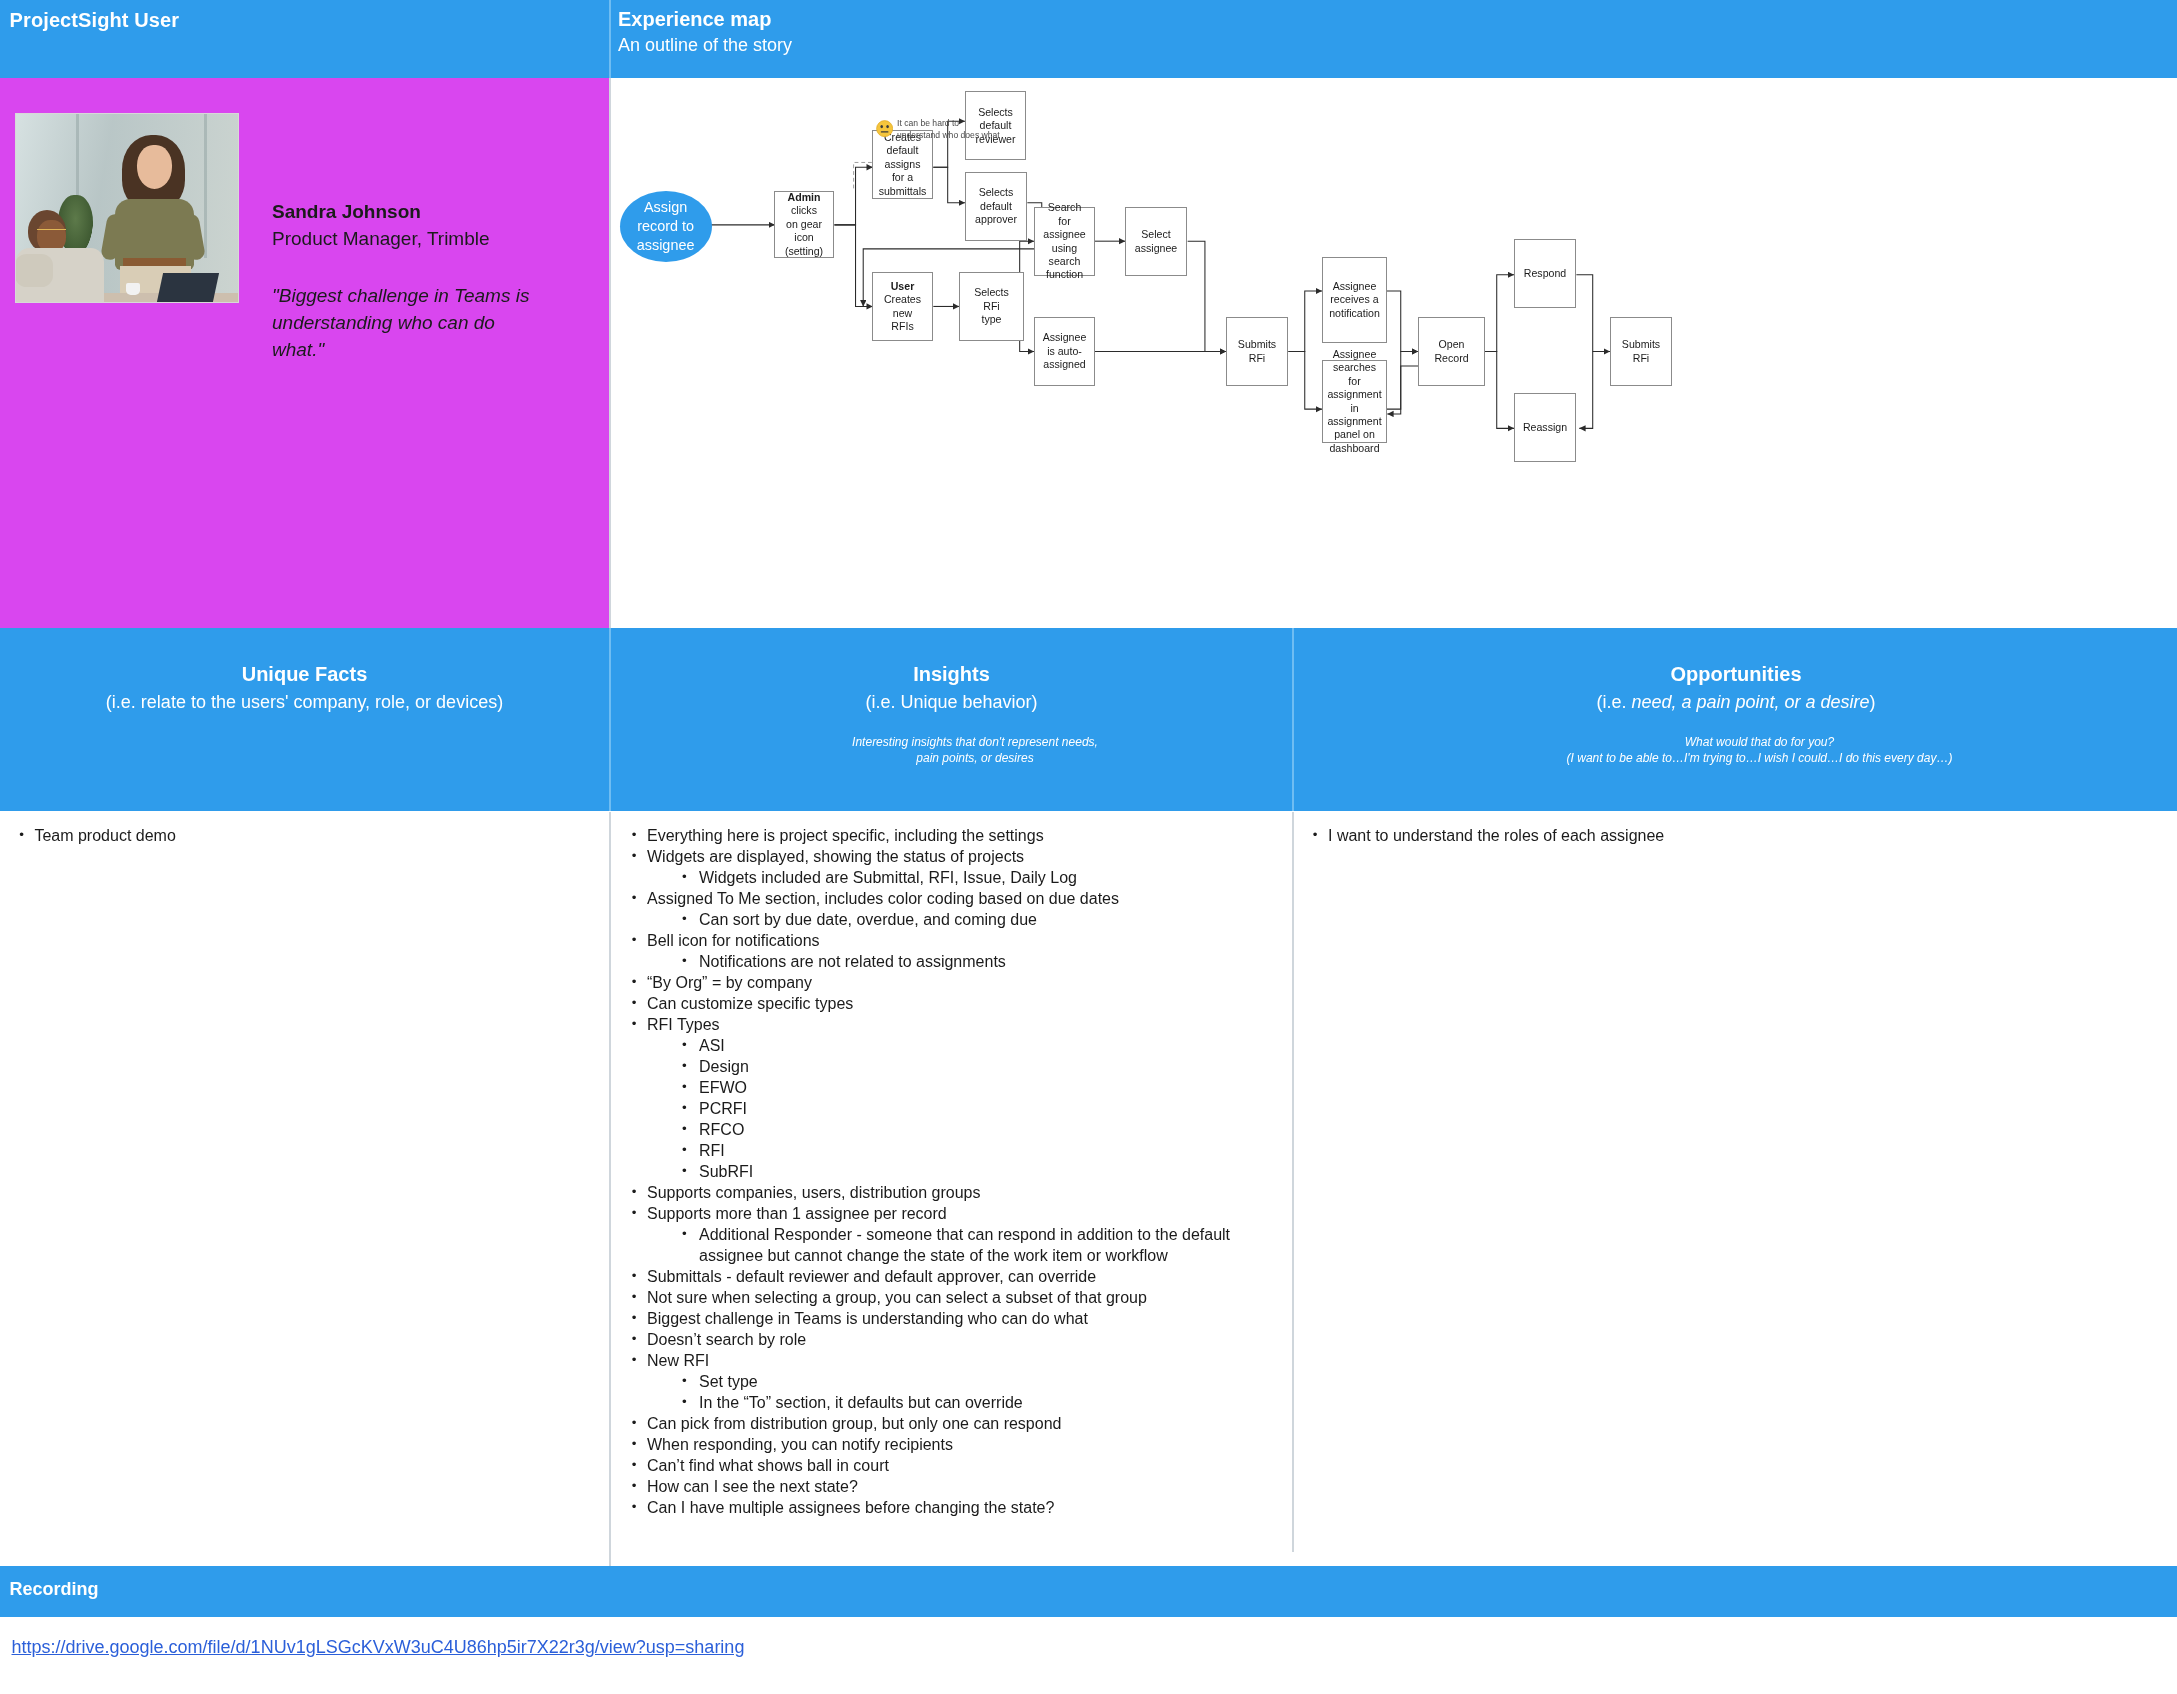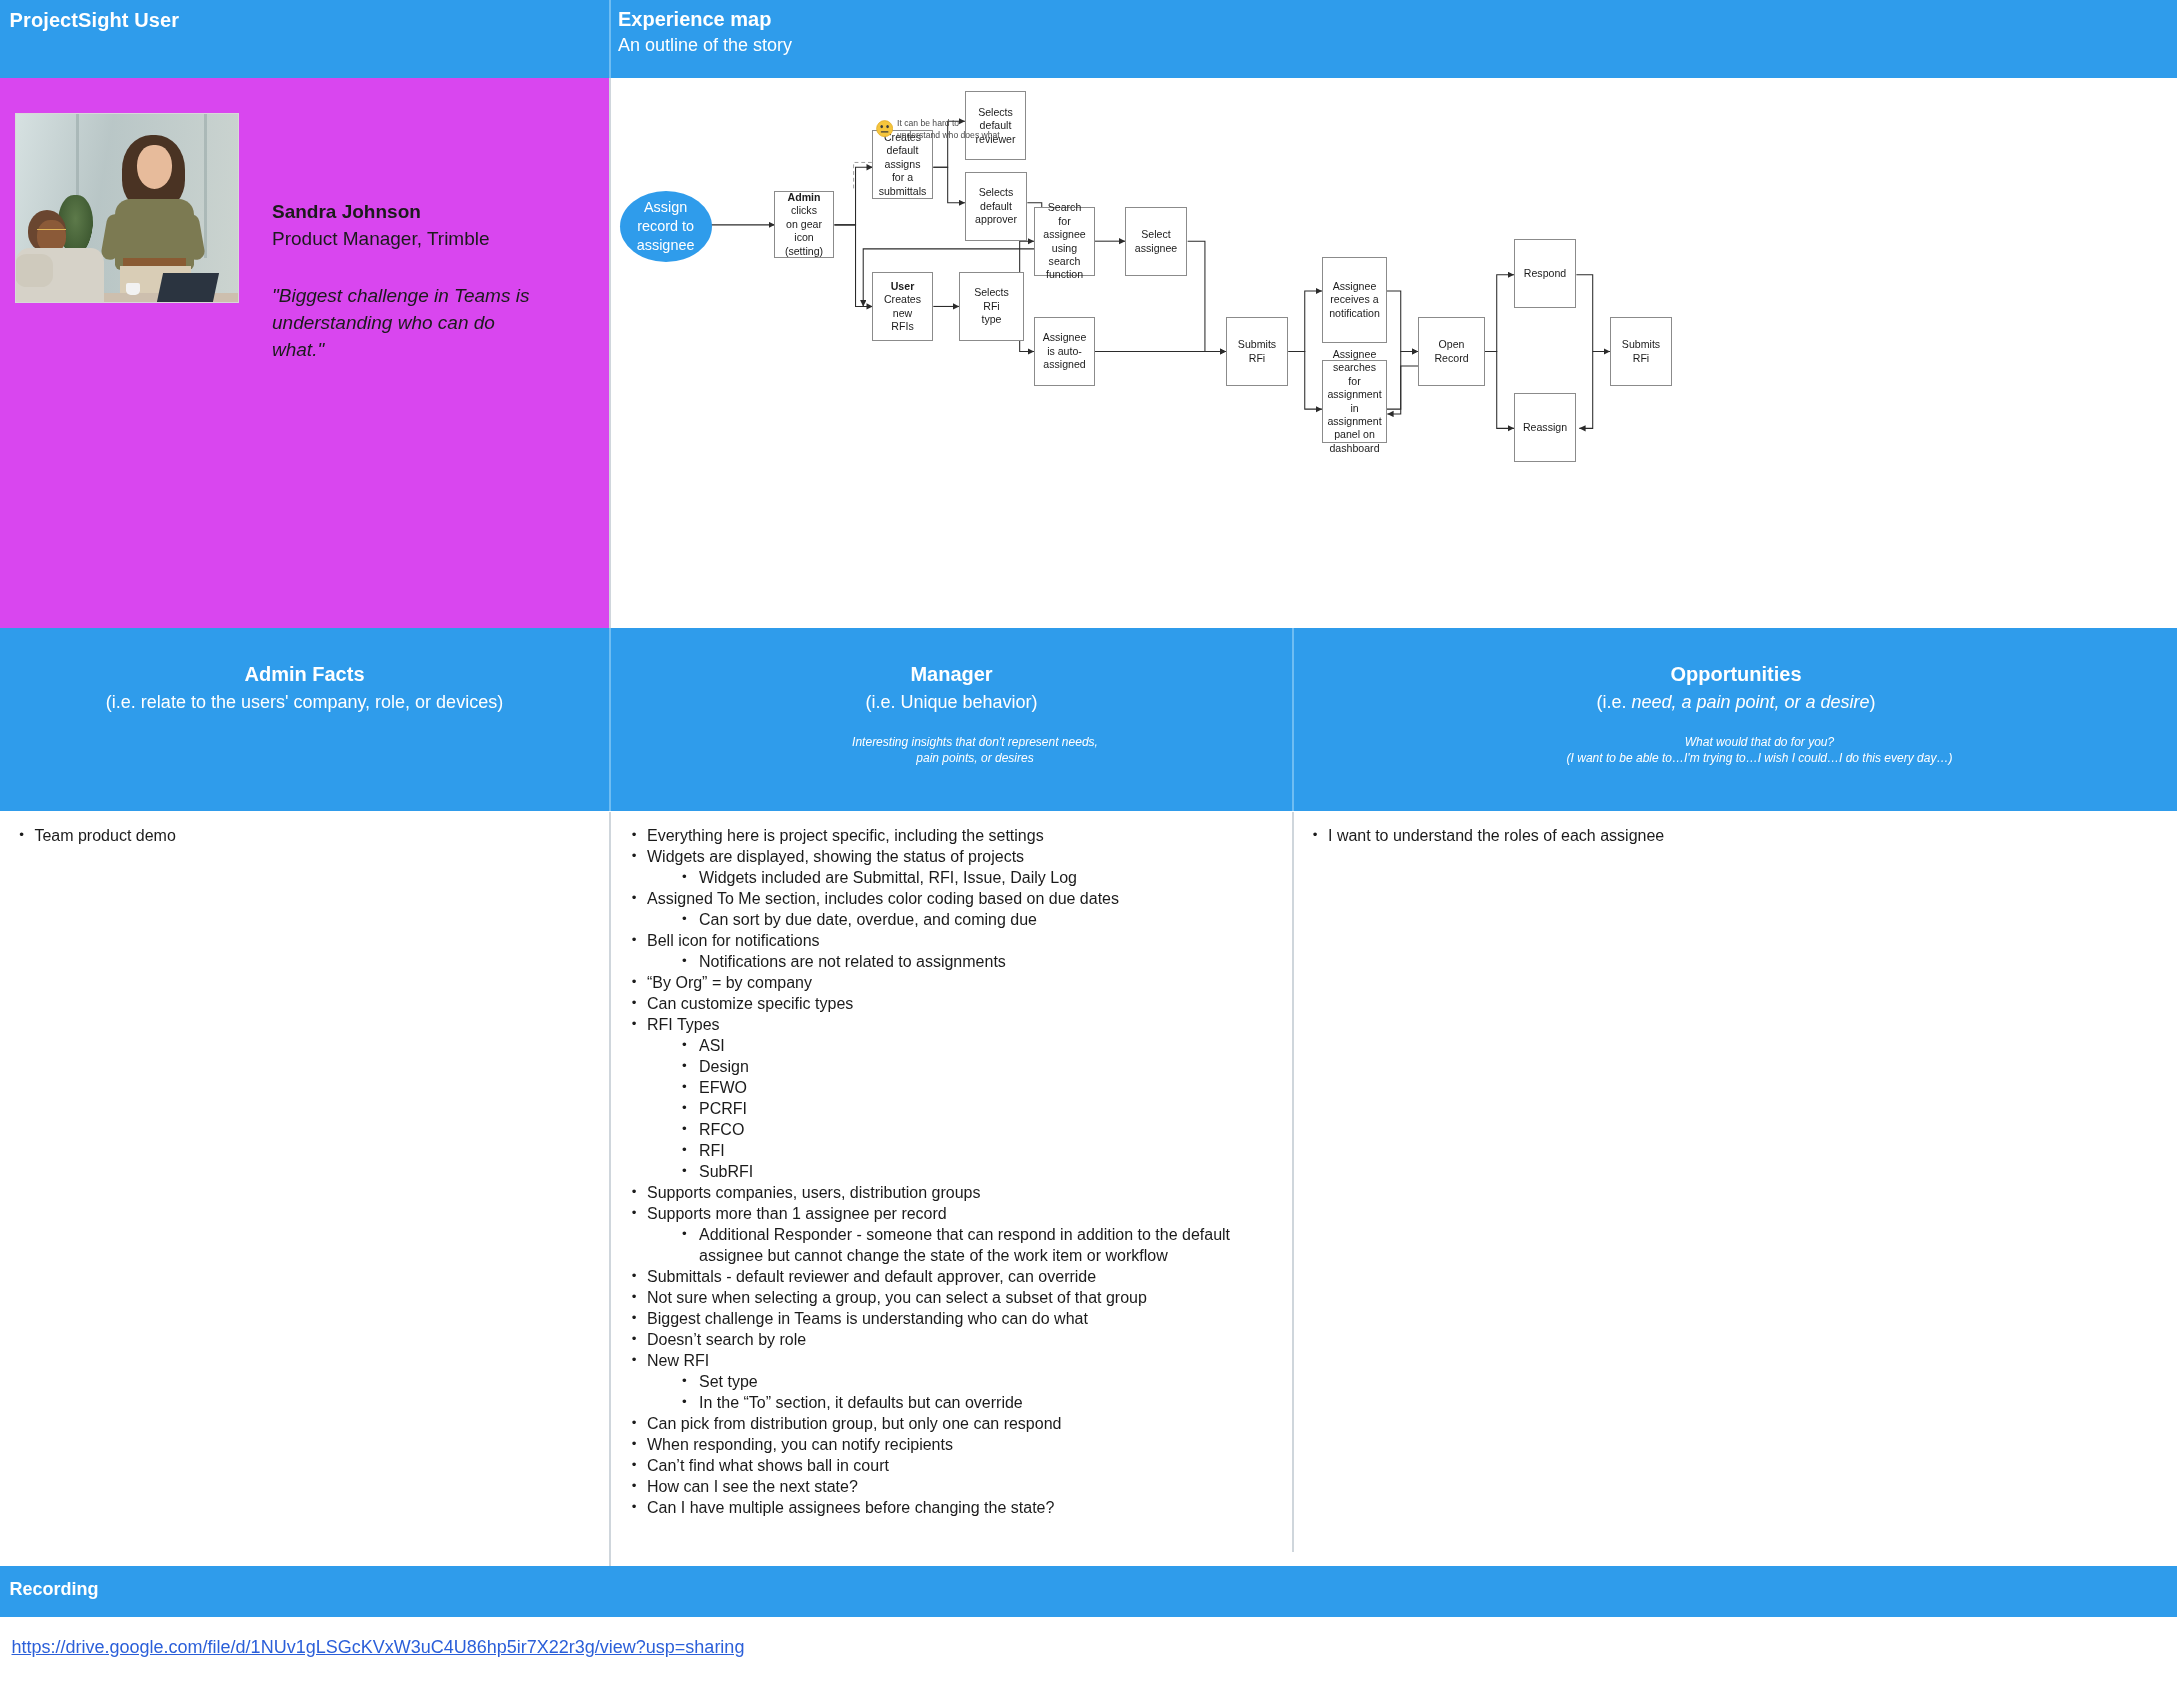--- a/index.html
+++ b/index.html
@@ -323,26 +323,26 @@
       </div>
 
     </div>
   </div>
 
   <div class="band-3">
     <div class="col-div" style="left:609px;"></div>
     <div class="col-div" style="left:1292px;"></div>
 
     <div class="band-head" style="left:0; top:35px; width:609px;">
-      <div class="h">Admin Facts</div>
+      <div class="h">Unique Facts</div>
       <div class="s">(i.e. relate to the users' company, role, or devices)</div>
     </div>
 
     <div class="band-head" style="left:611px; top:35px; width:681px;">
-      <div class="h">Manager</div>
+      <div class="h">Insights</div>
       <div class="s">(i.e. Unique behavior)</div>
       <div class="tiny">
         <div>Interesting insights that don't represent needs,</div>
         <div>pain points, or desires</div>
       </div>
     </div>
 
     <div class="band-head" style="left:1294px; top:35px; width:884px;">
       <div class="h">Opportunities</div>
       <div class="s"><span>(i.e. </span><em>need, a pain point, or a desire</em><span>)</span></div>

